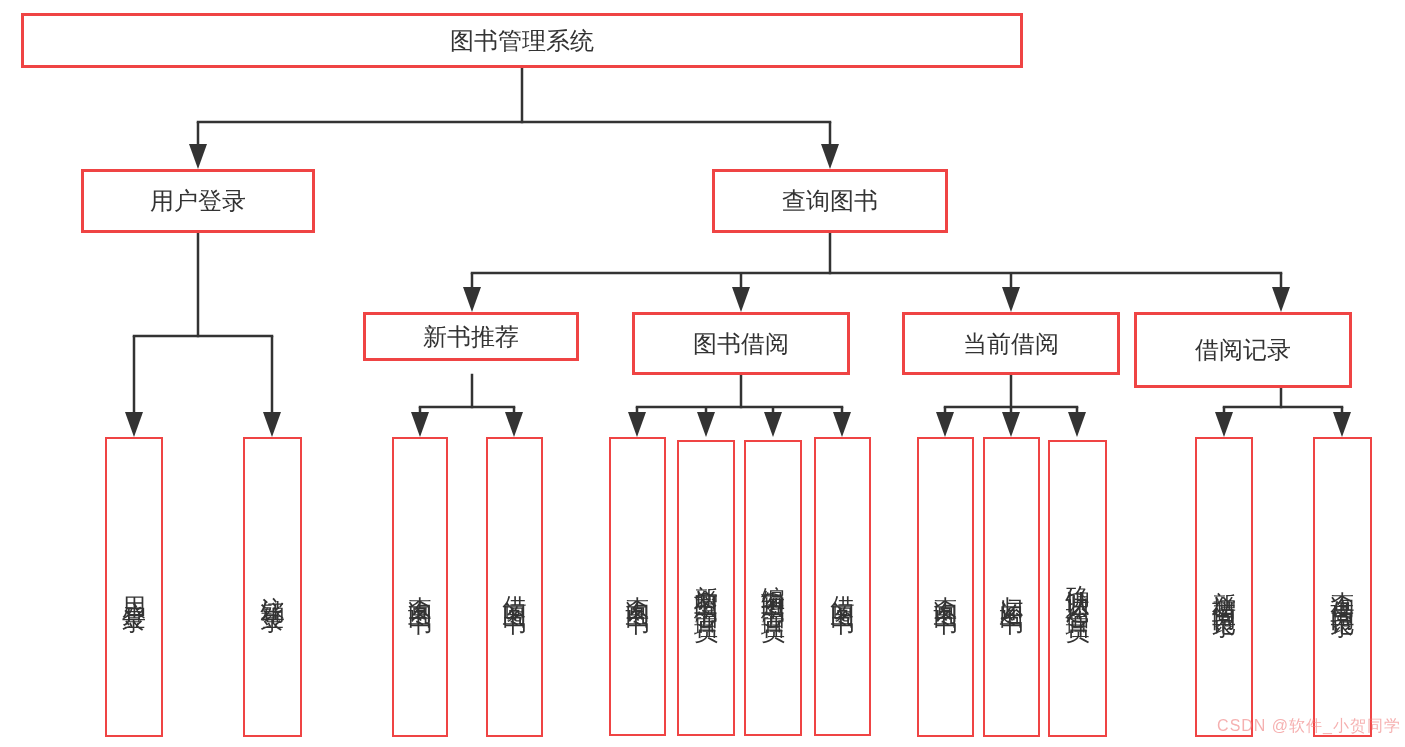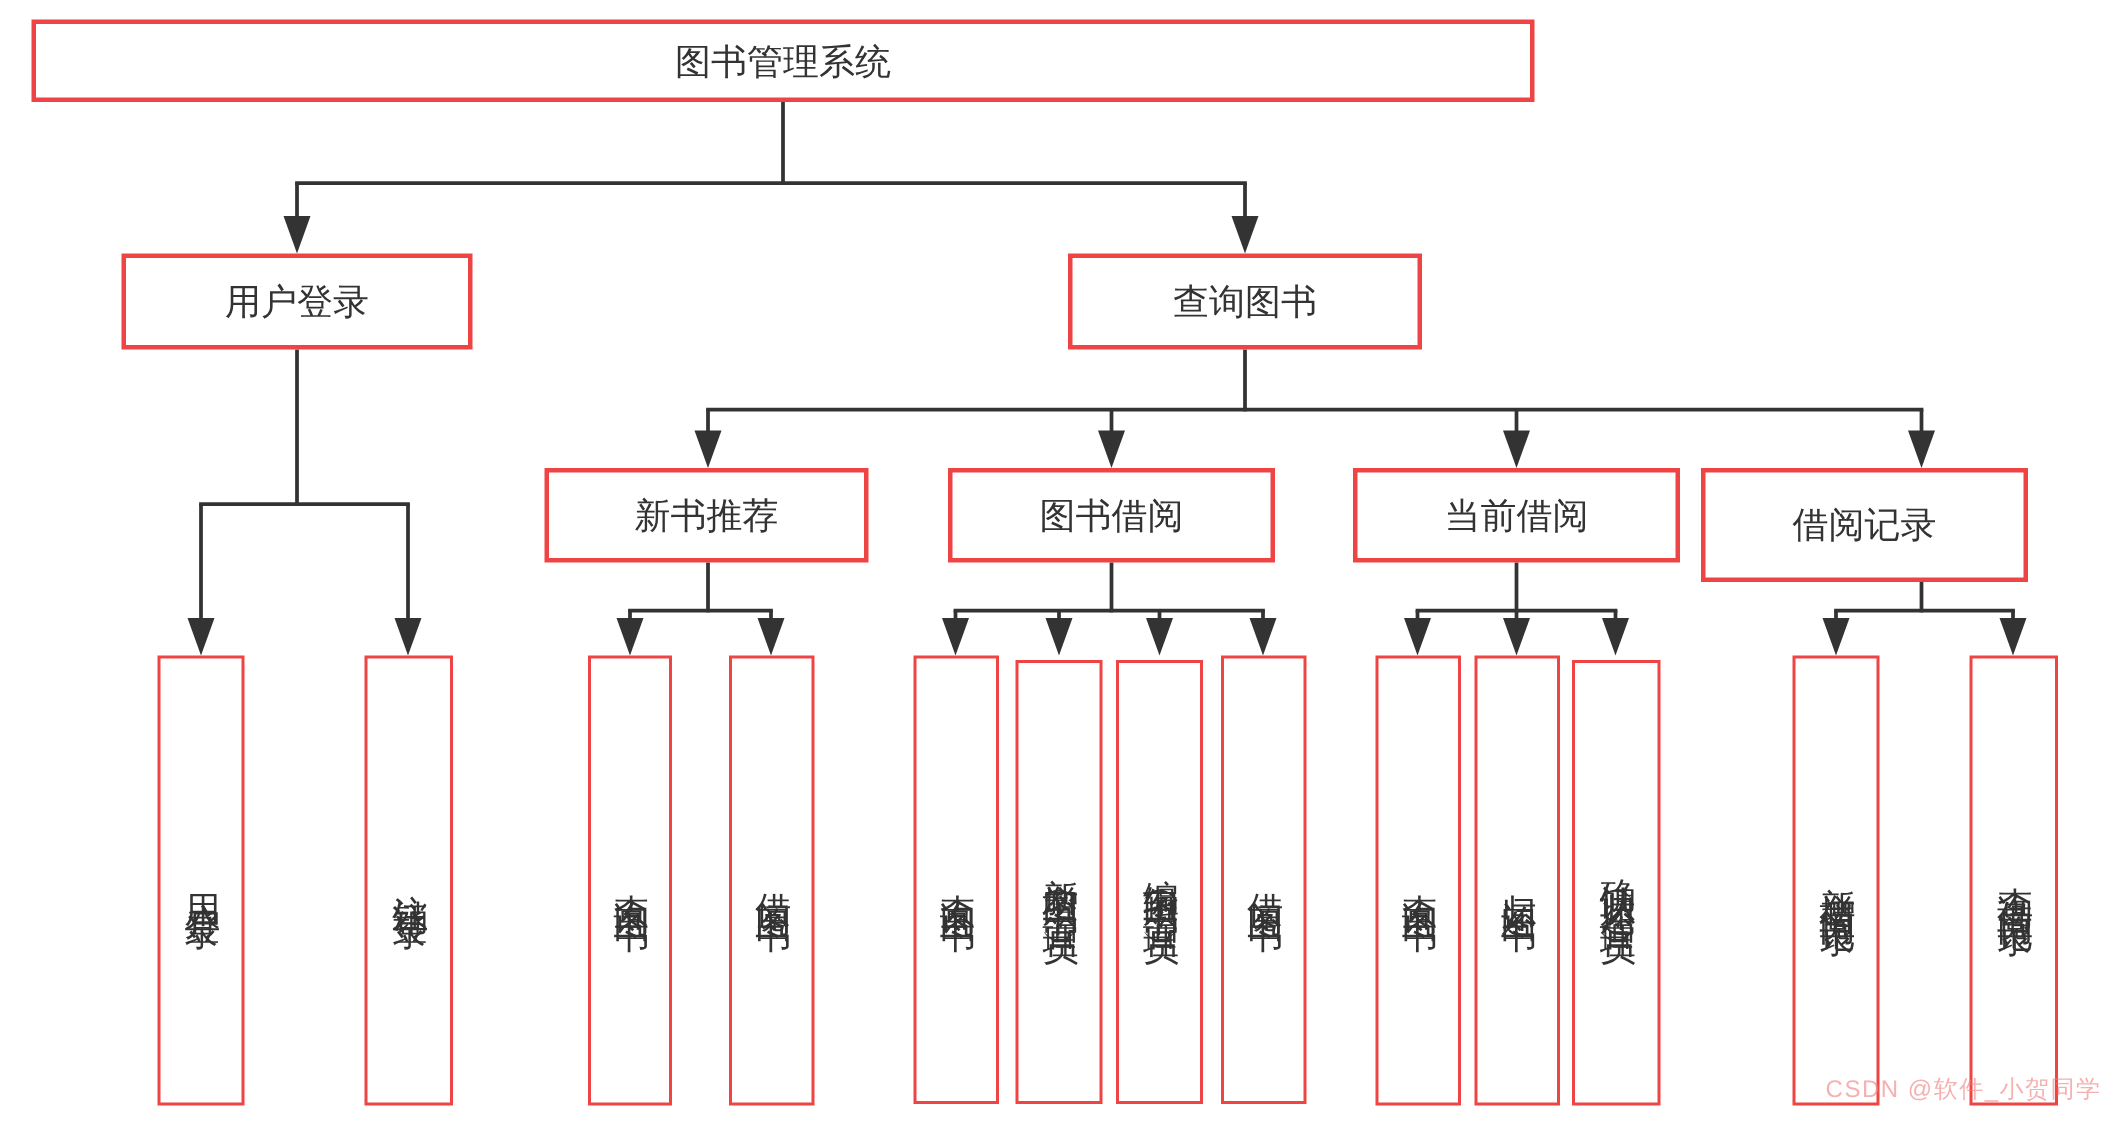--- a/index.html
+++ b/index.html
@@ -106,21 +106,21 @@
       <path d="M 1215 412 L 1233 412 L 1224 437 Z" fill="#333333"></path>
       <line x1="1342" y1="407" x2="1342" y2="415" stroke="#333333" stroke-width="2.5"></line>
       <path d="M 1333 412 L 1351 412 L 1342 437 Z" fill="#333333"></path>
     </svg>
 
   <div class="node" style="left:21px; top:13px; width:1002px; height:55px;">图书管理系统</div>
 
   <div class="node" style="left:81px; top:169px; width:234px; height:64px;">用户登录</div>
   <div class="node" style="left:712px; top:169px; width:236px; height:64px;">查询图书</div>
 
-  <div class="node" style="left:363px; top:312px; width:216px; height:63px;">新书推荐</div>
+  <div class="node" style="left:363px; top:312px; width:216px; height:49px;">新书推荐</div>
   <div class="node" style="left:632px; top:312px; width:218px; height:63px;text-align:center;">图书借阅</div>
   <div class="node" style="left:902px; top:312px; width:218px; height:63px;">当前借阅</div>
   <div class="node" style="left:1134px; top:312px; width:218px; height:76px;">借阅记录</div>
 
   <div class="node vnode" style="left:105px; top:437px; width:58px; height:300px;">用户登录</div>
   <div class="node vnode" style="left:243px; top:437px; width:59px; height:300px;">注销登录</div>
 
   <div class="node vnode" style="left:392px; top:437px; width:56px; height:300px;">查询图书</div>
   <div class="node vnode" style="left:486px; top:437px; width:57px; height:300px;">借阅图书</div>
 

